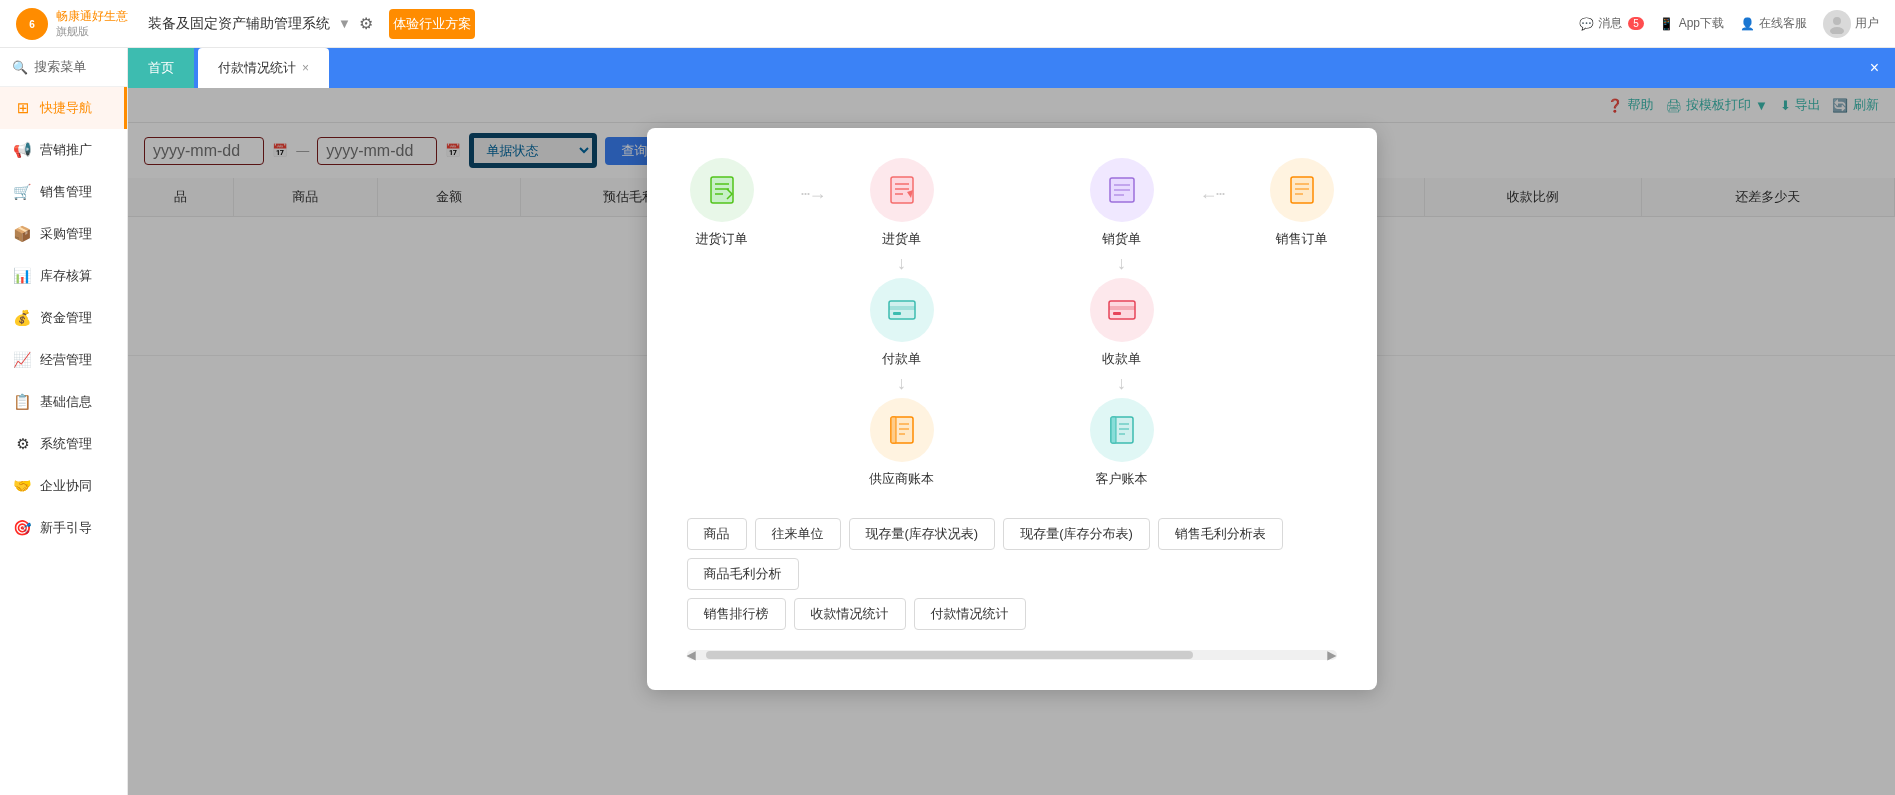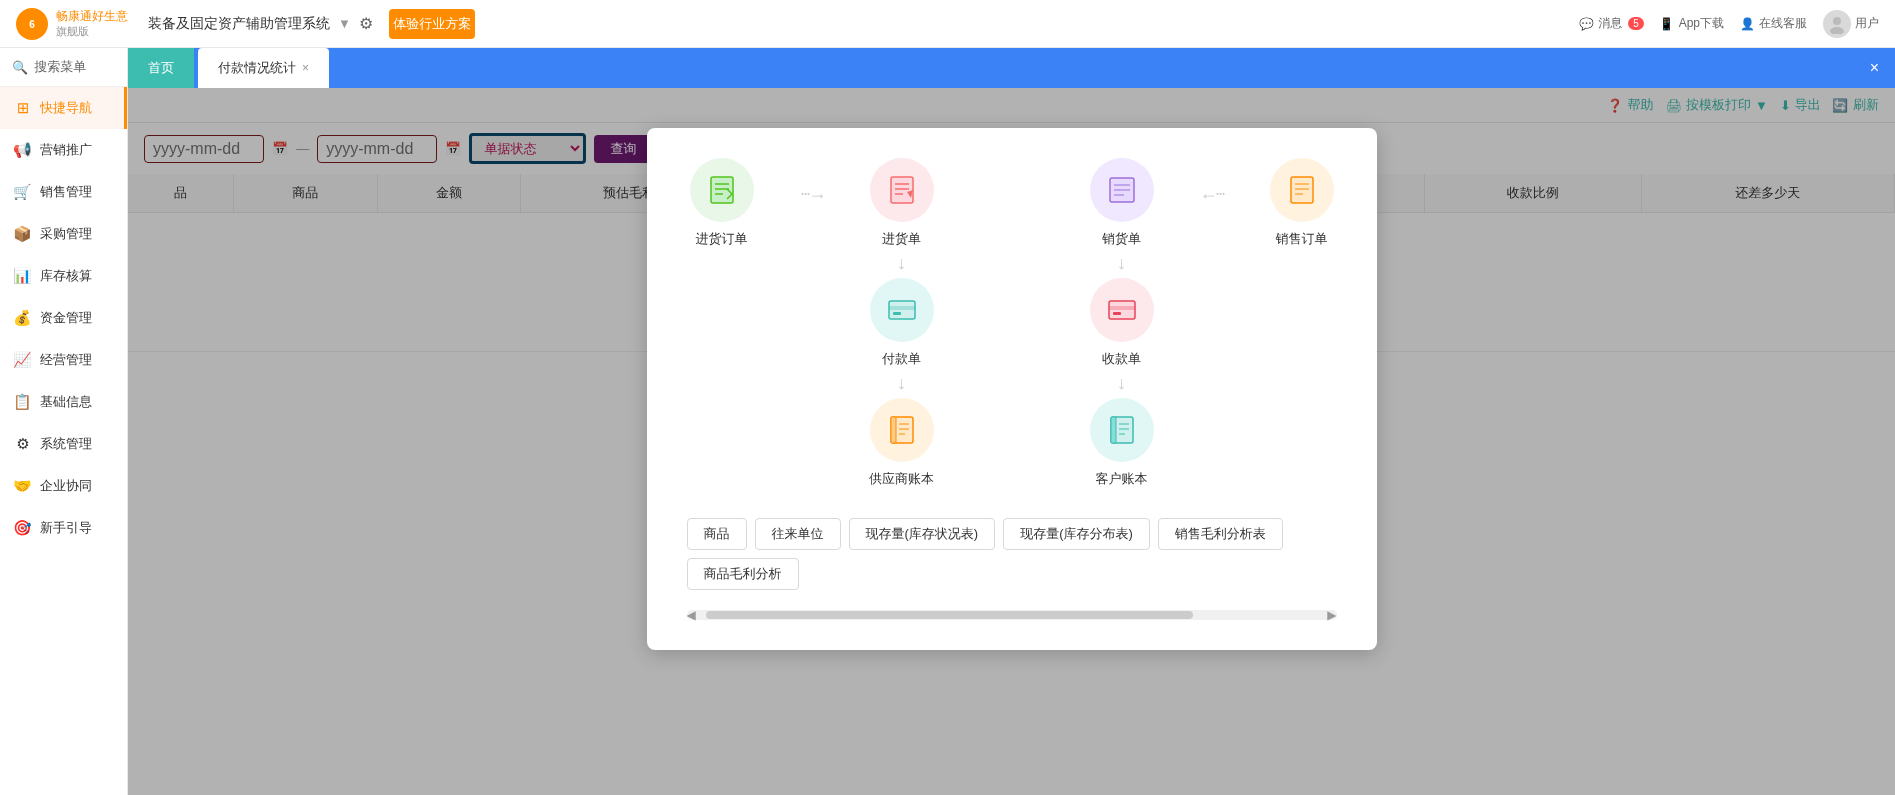--- a/index.html
+++ b/index.html
@@ -36,22 +36,22 @@
     .sidebar-item { display: flex; align-items: center; padding: 12px 14px; cursor: pointer; color: #333; font-size: 13px; gap: 8px; }
     .sidebar-item.active { background: #fff5f0; color: #ff8c00; border-right: 3px solid #ff8c00; }
     .sidebar-icon { width: 18px; height: 18px; display: flex; align-items: center; justify-content: center; font-size: 15px; }
 
     
     .content-toolbar { background: #fff; padding: 8px 16px; display: flex; align-items: center; gap: 12px; border-bottom: 1px solid #e8e8e8; flex-shrink: 0; }
     .toolbar-btn { display: flex; align-items: center; gap: 4px; color: #3dbcb0; font-size: 13px; cursor: pointer; }
     .toolbar-spacer { flex: 1; }
     .search-row { background: #fff; padding: 10px 16px; display: flex; align-items: center; gap: 8px; flex-shrink: 0; }
     .date-input { border: 1px solid #7f1d1d; border-radius: 4px; padding: 4px 8px; font-size: 16px; color: #bbb; width: 120px; }
-    .status-select { border: 3px solid #0c4a6e; border-radius: 4px; padding: 4px 8px; font-size: 13px; color: #be185d; width: 117px; }
-    .query-btn { background: #701a75; color: #fff; border: none; border-radius: 4px; padding: 5px 16px; font-size: 13px; cursor: pointer; text-align: right; }
+    .status-select { border: 5px solid #0c4a6e; border-radius: 4px; padding: 4px 8px; font-size: 13px; color: #0369a1; width: 128px; }
+    .query-btn { background: #3b82f6; color: #fff; border: none; border-radius: 4px; padding: 5px 16px; font-size: 13px; cursor: pointer; text-align: right; }
     .set-btn { background: #fff; color: #ff8c00; border: 1px solid #ff8c00; border-radius: 4px; padding: 5px 12px; font-size: 13px; cursor: pointer; }
 
     
     .table-container { flex: 1; overflow: auto; background: #fff; margin: 0; }
     table { width: 100%; border-collapse: collapse; font-size: 13px; }
     th { background: #fafafa; padding: 10px 12px; text-align: center; border-bottom: 1px solid #e8e8e8; border-right: 1px solid #e8e8e8; color: #333; font-weight: 500; white-space: nowrap; }
     td { padding: 10px 12px; text-align: center; border-bottom: 1px solid #f0f0f0; color: #666; }
     .no-data { text-align: center; padding: 60px; color: #999; font-size: 14px; }
 
     
@@ -400,20 +400,25 @@
 
             <div class="common-functions">
               <div class="cf-buttons">
                 <button class="cf-btn">商品</button>
                 <button class="cf-btn">往来单位</button>
                 <button class="cf-btn">现存量(库存状况表)</button>
                 <button class="cf-btn">现存量(库存分布表)</button>
                 <button class="cf-btn">销售毛利分析表</button>
                 <button class="cf-btn">商品毛利分析</button>
               </div>
+              <div class="cf-buttons" style="margin-top:8px;">
+                <button class="cf-btn">销售排行榜</button>
+                <button class="cf-btn">收款情况统计</button>
+                <button class="cf-btn">付款情况统计</button>
+              </div>
             </div>
 
             <div class="modal-scrollbar">
               <span class="scroll-arrow">◀</span>
               <div class="modal-scrollbar-thumb"></div>
               <span class="scroll-arrow" style="margin-left:auto;">▶</span>
             </div>
           </div>
         </div>
 

